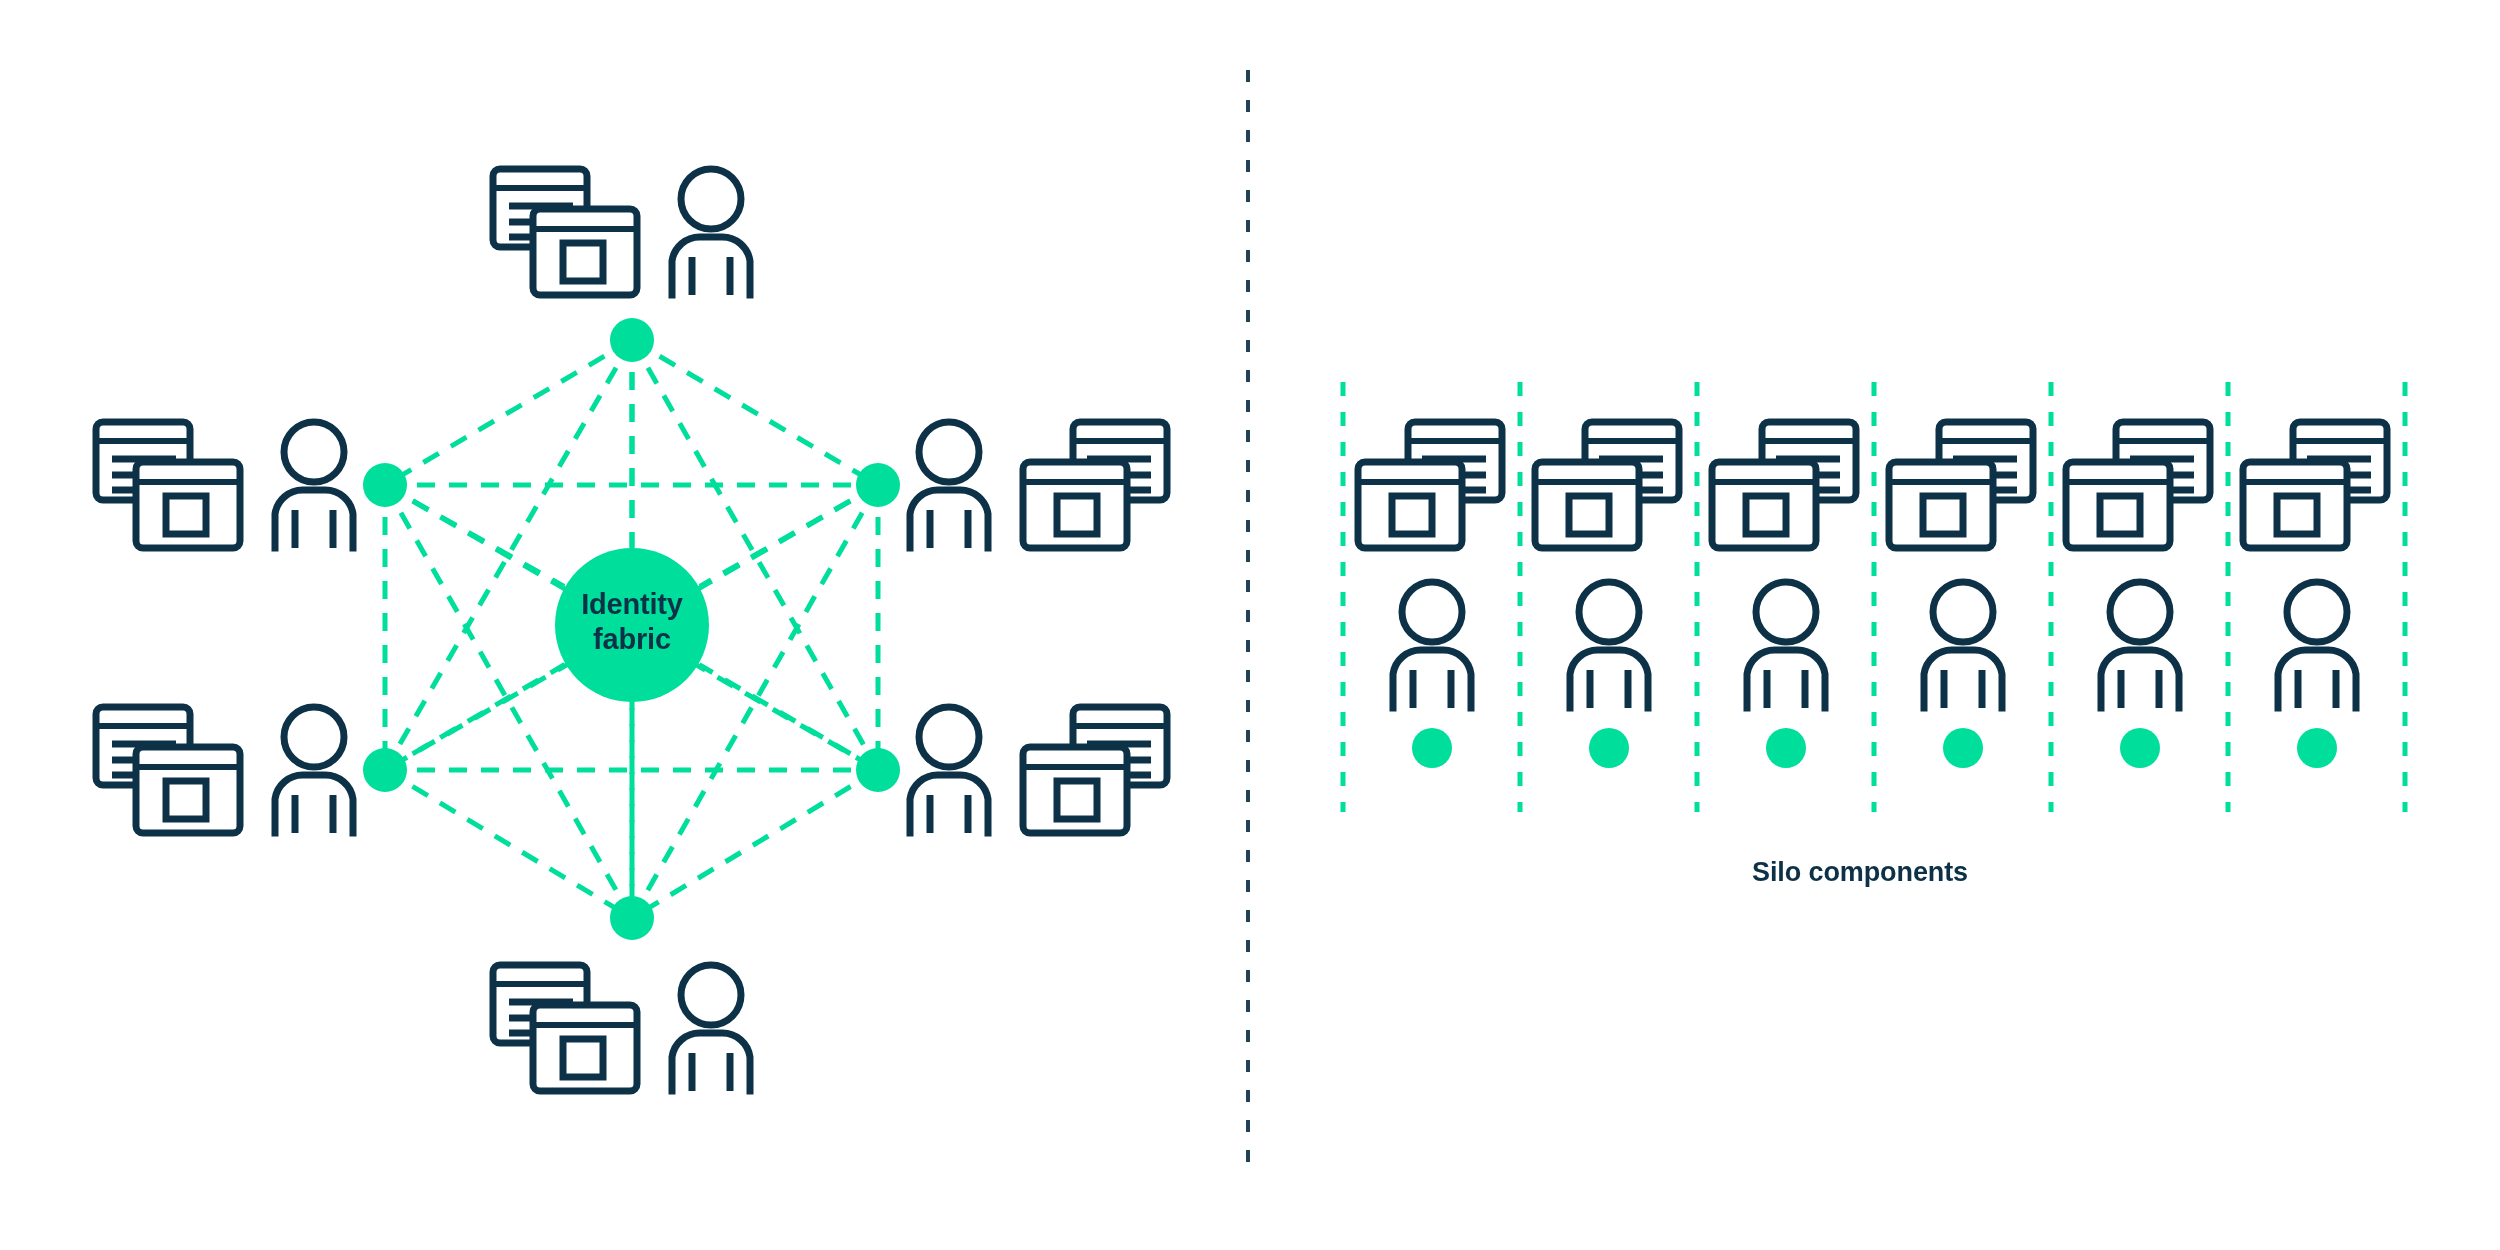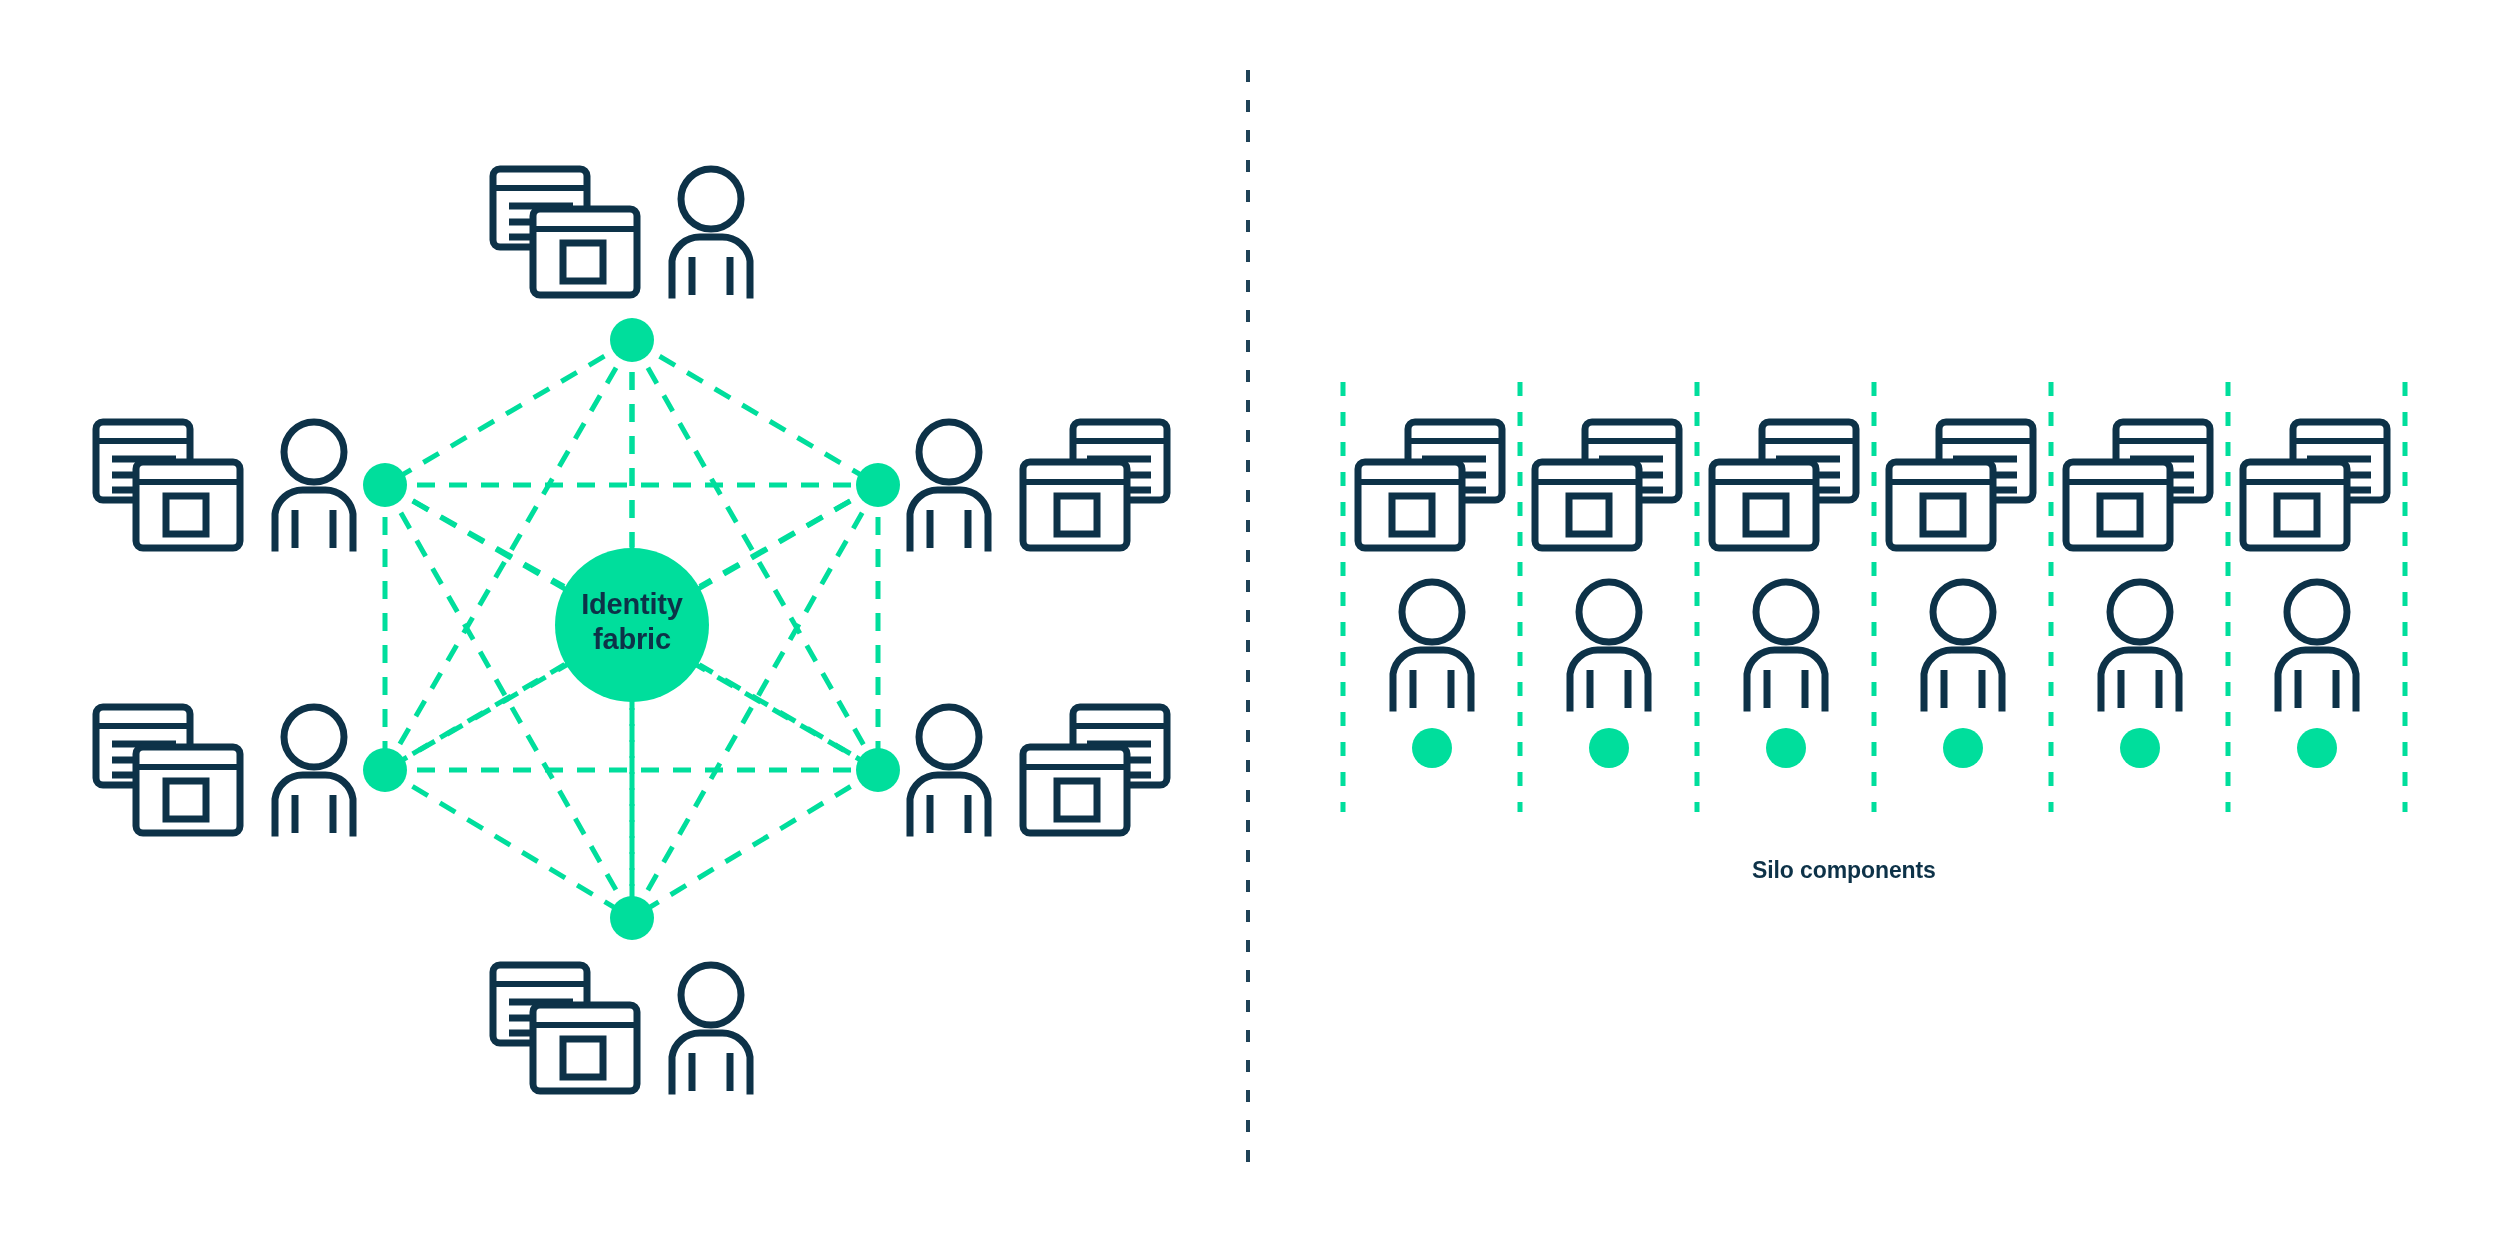--- a/index.html
+++ b/index.html
@@ -16,21 +16,21 @@
     color:#0D3248;
     font-weight:bold;
     font-size:29px;
     line-height:1.22;
     letter-spacing:-0.2px;
   }
   .silo-caption{
     position:absolute;
     color:#0D3248;
     font-weight:bold;
-    font-size:23px;
+    font-size:27px;
     letter-spacing:-0.1px;
     white-space:nowrap;
   }
 </style>
 </head>
 <body>
 
 <div id="stage">
 
   <svg class="svg-layer" id="svg-root" viewBox="0 0 2500 1250" xmlns="http://www.w3.org/2000/svg">

